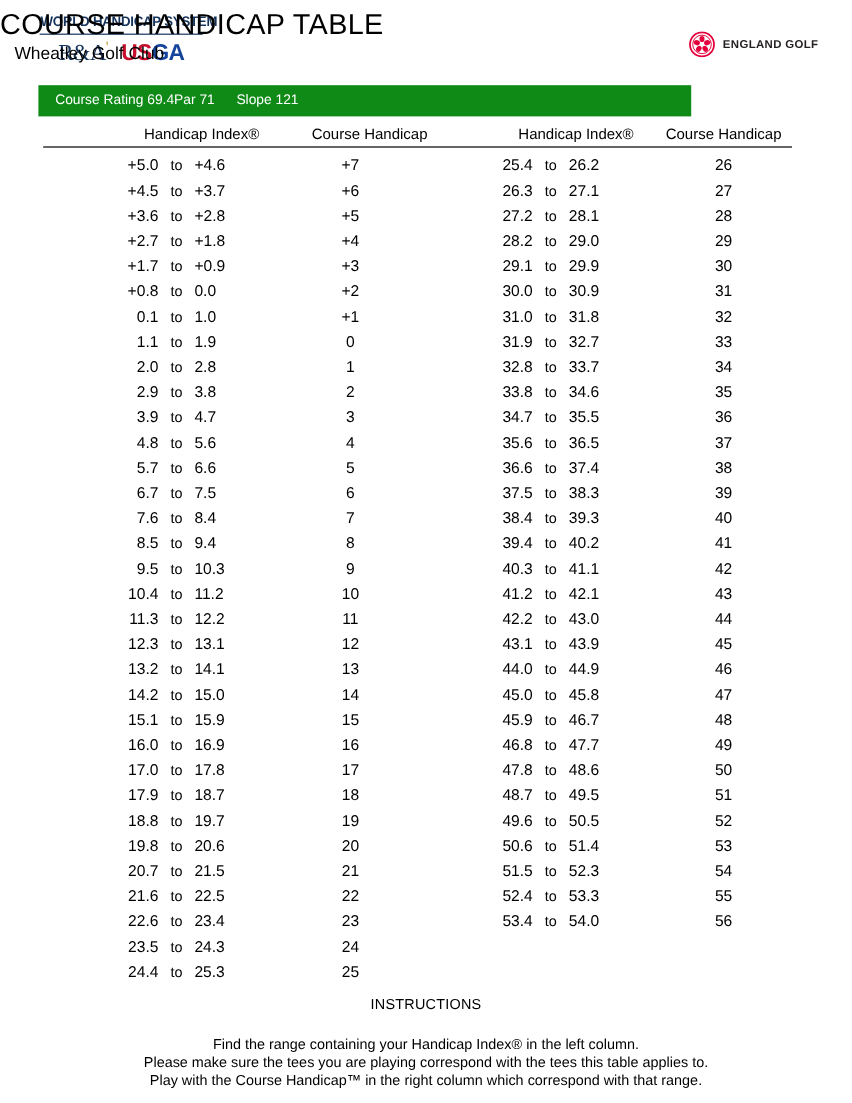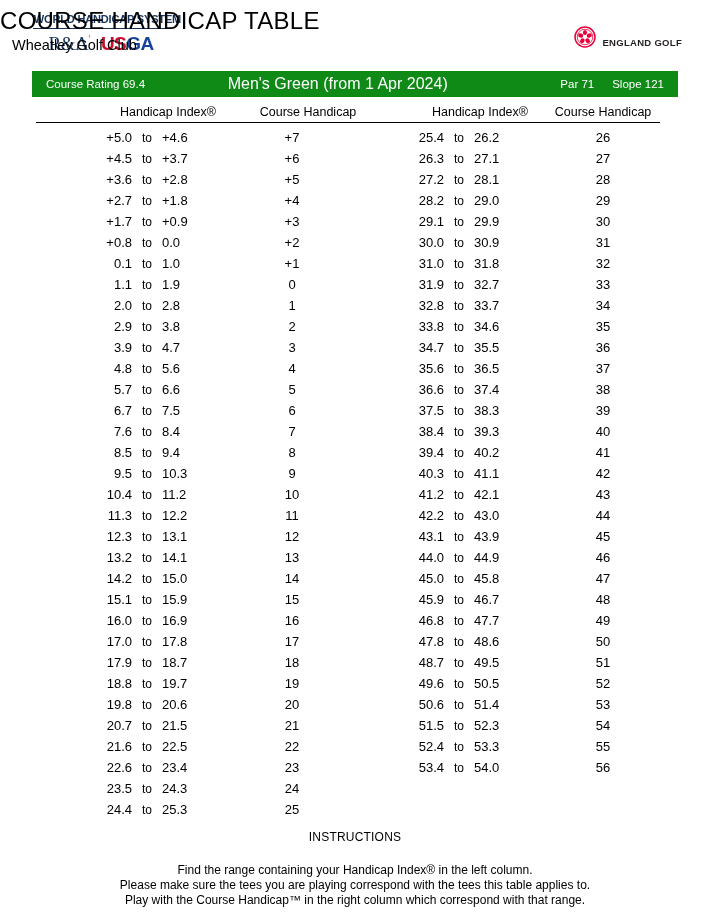--- a/index.html
+++ b/index.html
@@ -94,38 +94,38 @@
     margin-top: 4px;
     line-height: 1.1;
     padding-left: 12px;
   }
 
   .eg-logo {
     position: absolute;
     right: 28px;
     top: 26px;
     display: flex;
-    align-items: flex-end;
+    align-items: center;
     gap: 6px;
   }
   .eg-mark { width: 22px; height: 22px; display: block; }
   .eg-text {
     font-size: 9.5px;
     font-weight: bold;
     letter-spacing: 0.3px;
     color: #231f20;
     white-space: nowrap;
   }
 
   
   .green-band {
     position: absolute;
     left: 32px;
     top: 71px;
-    width: 646px;
+    width: 544px;
     height: 26px;
     background: #0f8a17;
     color: #ffffff;
     display: flex;
     align-items: center;
     box-sizing: border-box;
     padding: 0 14px;
   }
   .band-left {
     font-size: 11.5px;
@@ -271,21 +271,20 @@
           </g>
           <circle cx="22" cy="22" r="3" fill="#ffffff"></circle>
         </svg>
       </span>
       <span class="eg-text">ENGLAND GOLF</span>
     </div>
   </div>
 
   <div class="green-band">
     <div class="band-left">Course Rating 69.4</div>
-    <div class="band-center">Men's Green (from 1 Apr 2024)</div>
     <div class="band-right">
       <span>Par 71</span>
       <span>Slope 121</span>
     </div>
   </div>
 
   <div class="col-headers">
     <div class="hdr hdr-l-index">Handicap Index®</div>
     <div class="hdr hdr-l-course">Course Handicap</div>
     <div class="hdr hdr-r-index">Handicap Index®</div>

